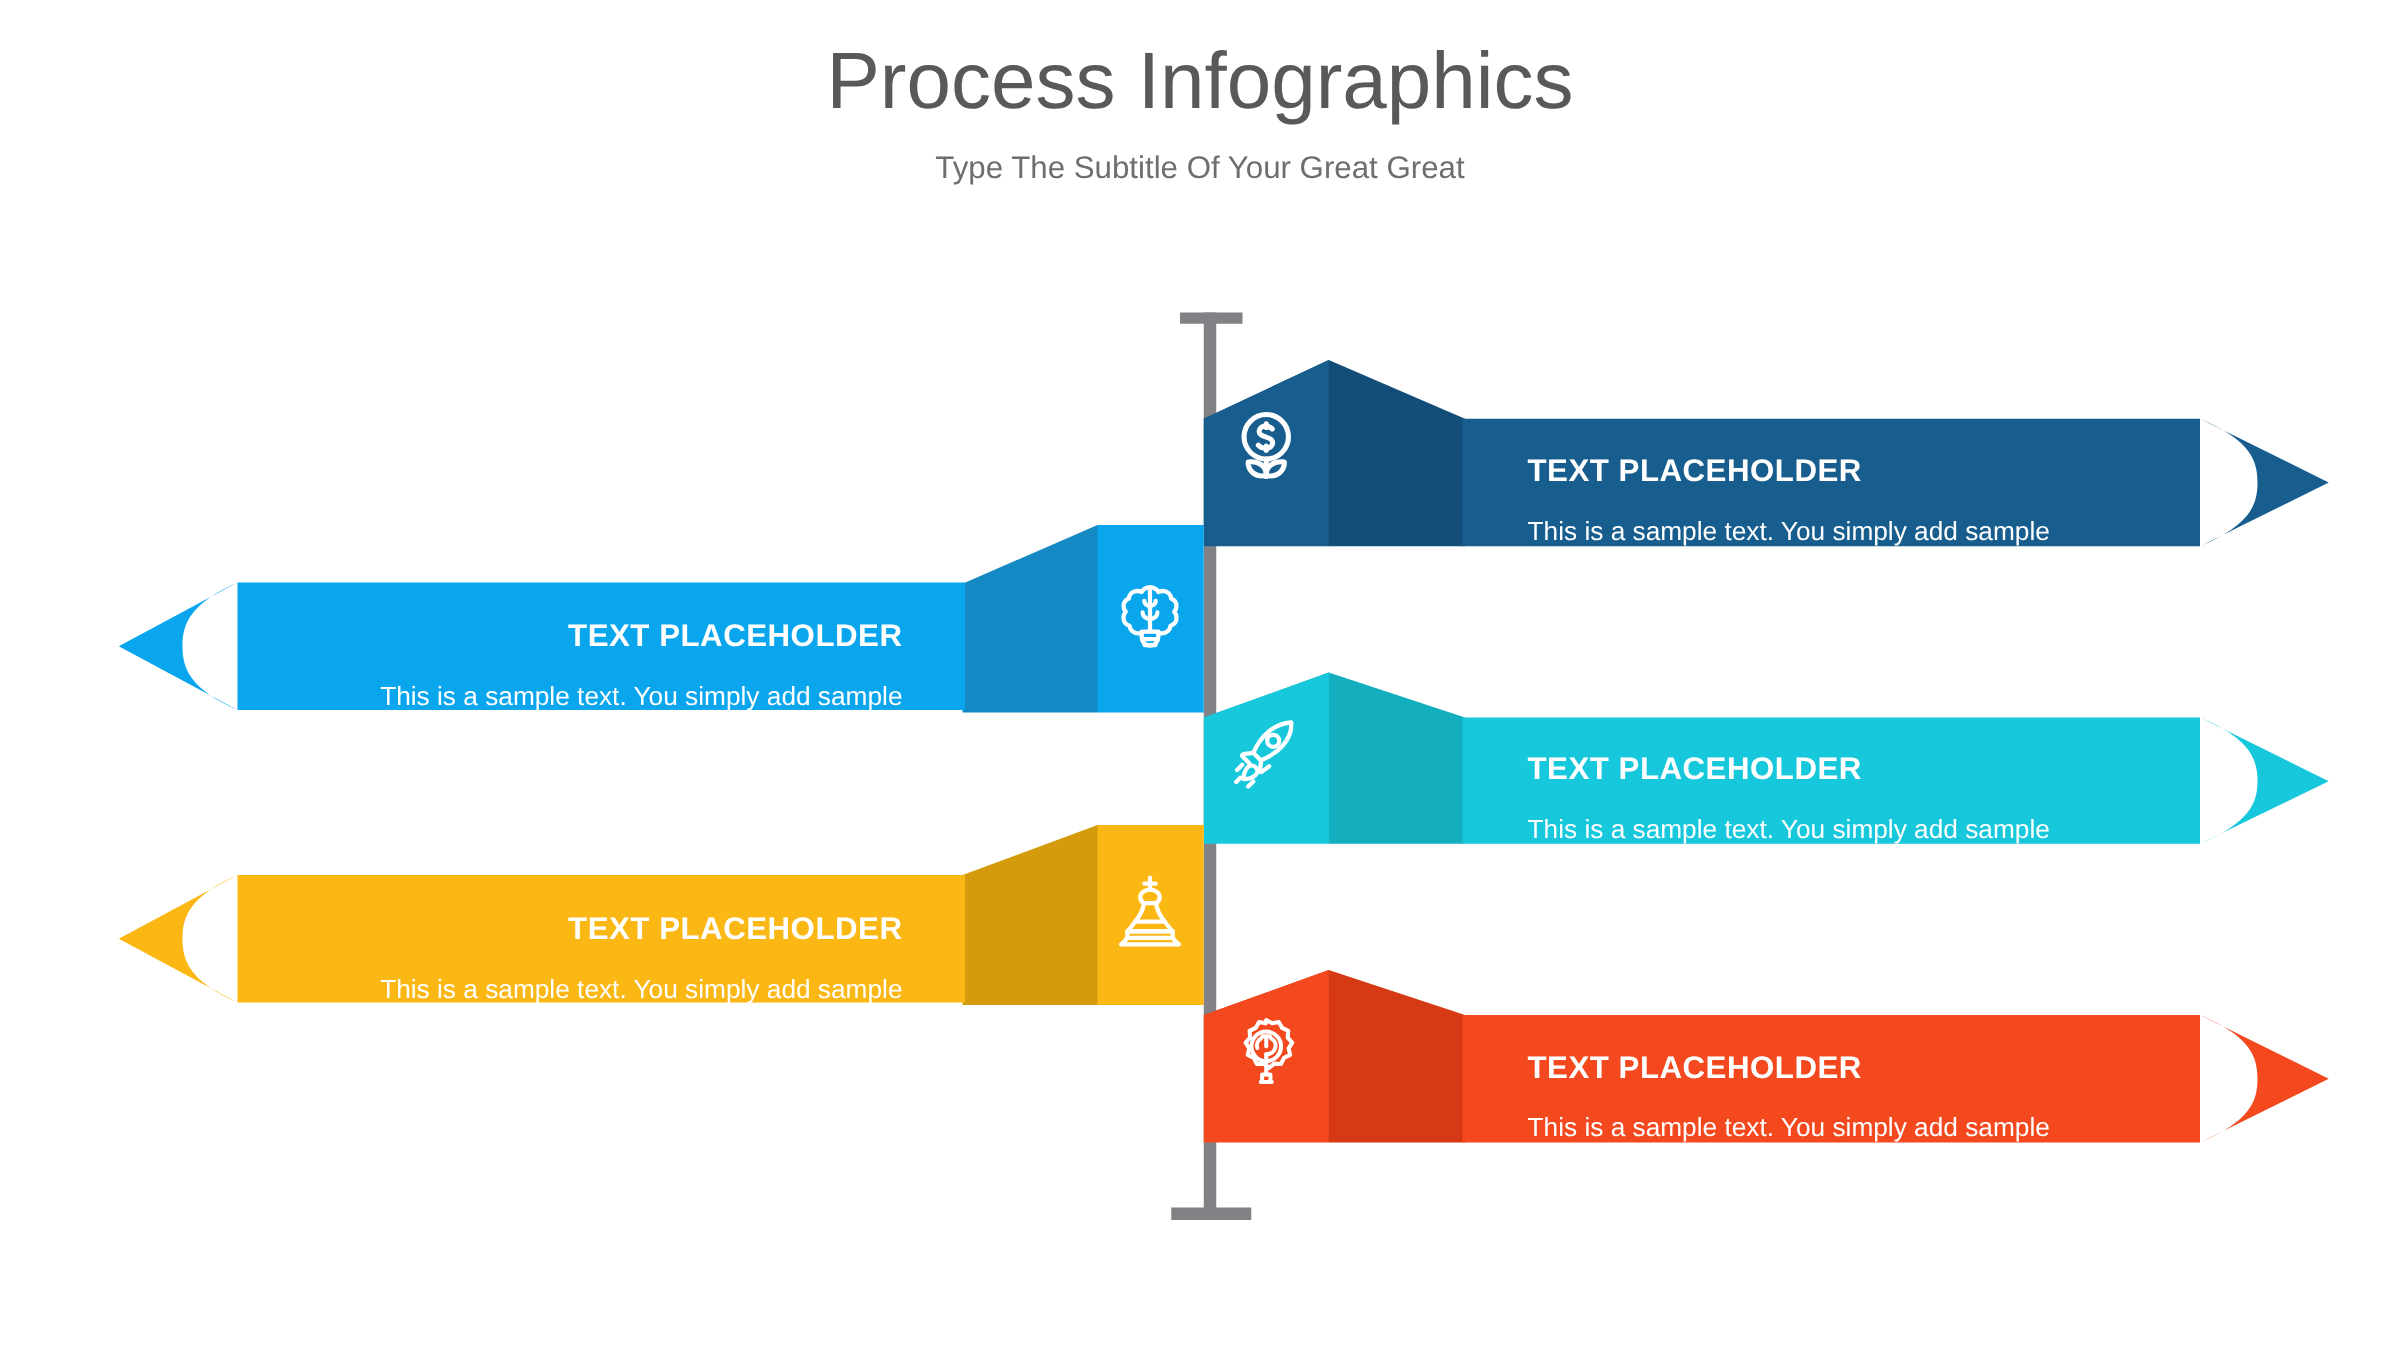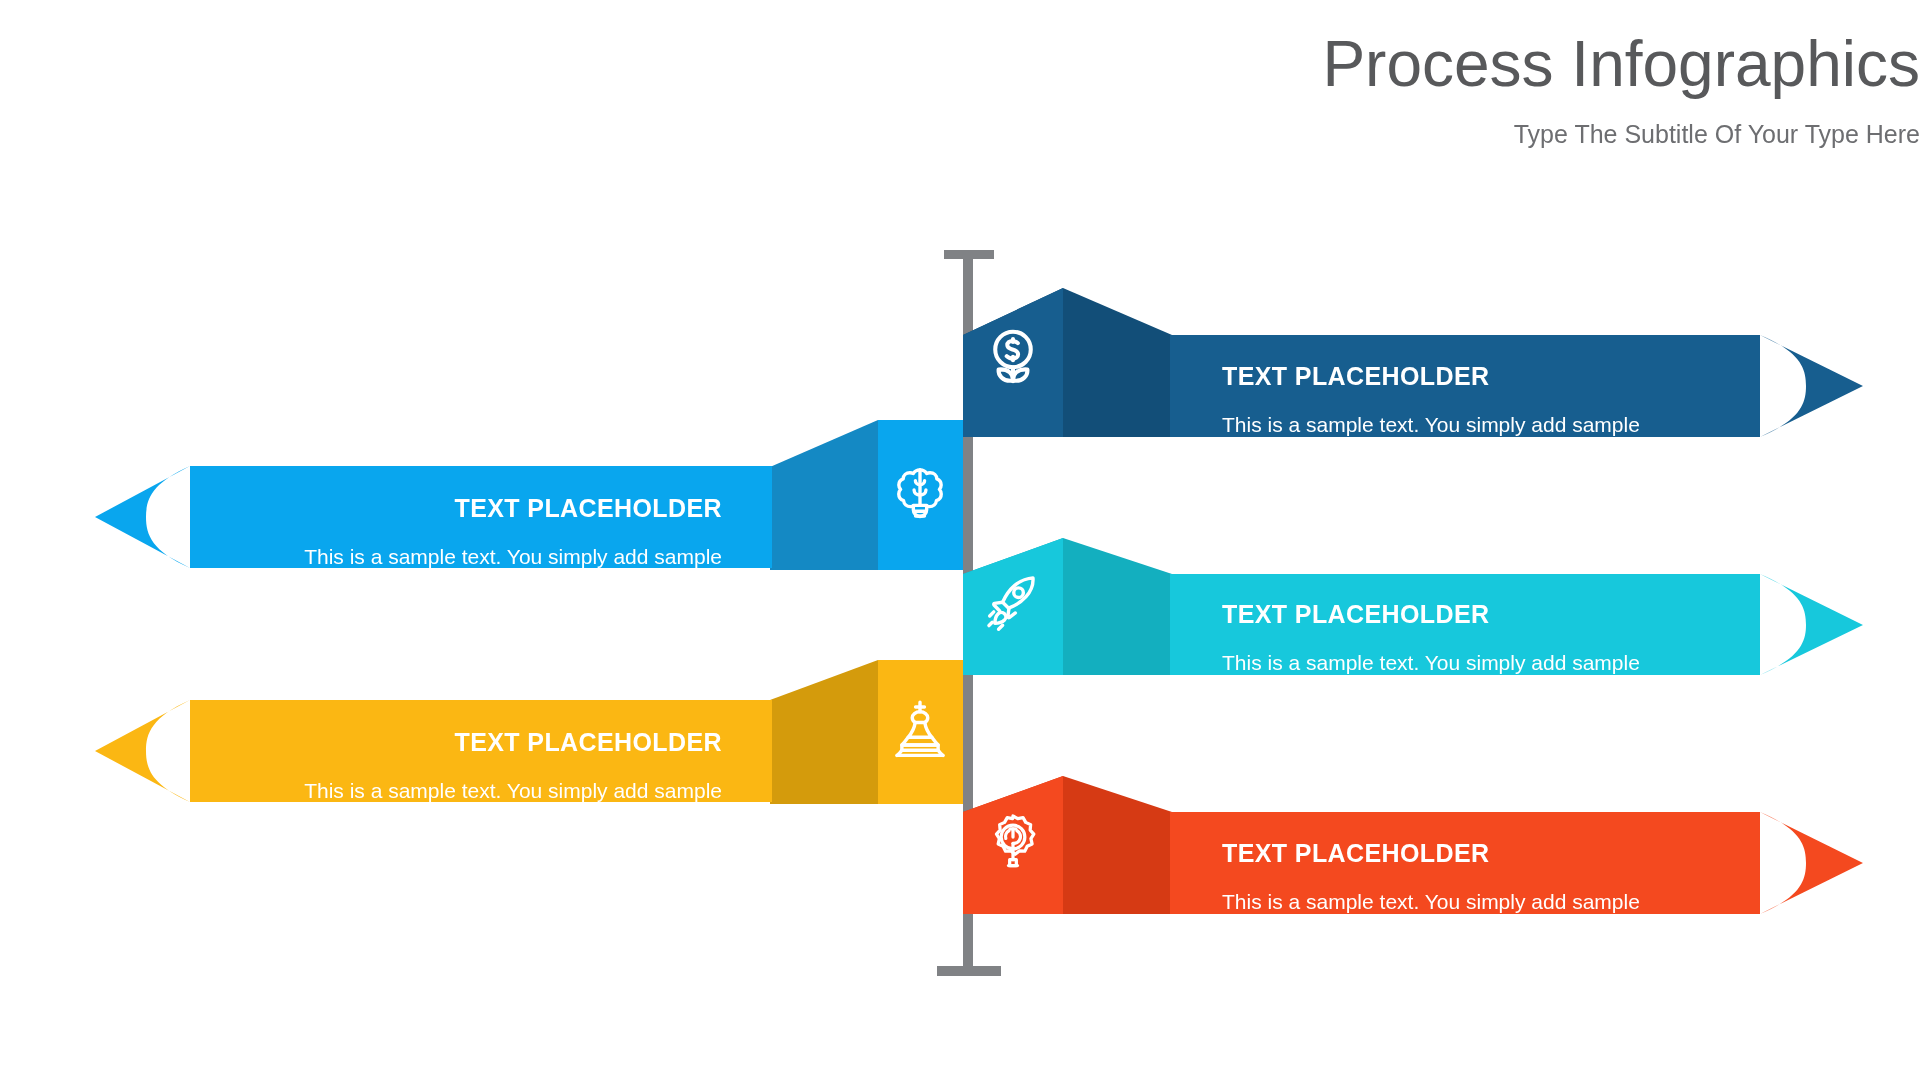--- a/index.html
+++ b/index.html
@@ -22,21 +22,21 @@
     height: 1080px;
     background: #ffffff;
   }
 
   
   .header {
     position: absolute;
     left: 0;
     top: 28px;
     width: 1920px;
-    text-align: right;
+    text-align: center;
   }
   .title {
     font-size: 64px;
     font-weight: 400;
     color: #58595B;
     letter-spacing: 0px;
     line-height: 1.15;
     margin: 0;
     white-space: nowrap;
   }
@@ -74,21 +74,21 @@
     fill: #ffffff;
   }
 </style>
 </head>
 <body>
 
 <div id="slide">
 
   <div class="header">
     <h1 class="title">Process Infographics</h1>
-    <p class="subtitle">Type The Subtitle Of Your Type Here</p>
+    <p class="subtitle">Type The Subtitle Of Your Great Great</p>
   </div>
 
   <div id="stage">
     <svg width="1920" height="1080" viewBox="0 0 1920 1080" xmlns="http://www.w3.org/2000/svg">
       <defs>
 
         <symbol id="ic-money-plant" viewBox="0 0 100 100">
           <g fill="none" stroke="#ffffff" stroke-width="5.5" stroke-linecap="round" stroke-linejoin="round">
             <circle cx="50" cy="33" r="24"></circle>
             <path d="M56.5 24.5c-2.2-2.2-4.6-3-7.2-3-4.3 0-7 2.4-7 5.6 0 3.3 2.6 4.8 7 6 4.6 1.3 7.6 2.8 7.6 6.4 0 3.4-3 5.9-7.6 5.9-3 0-5.6-1-7.8-3.3"></path>

